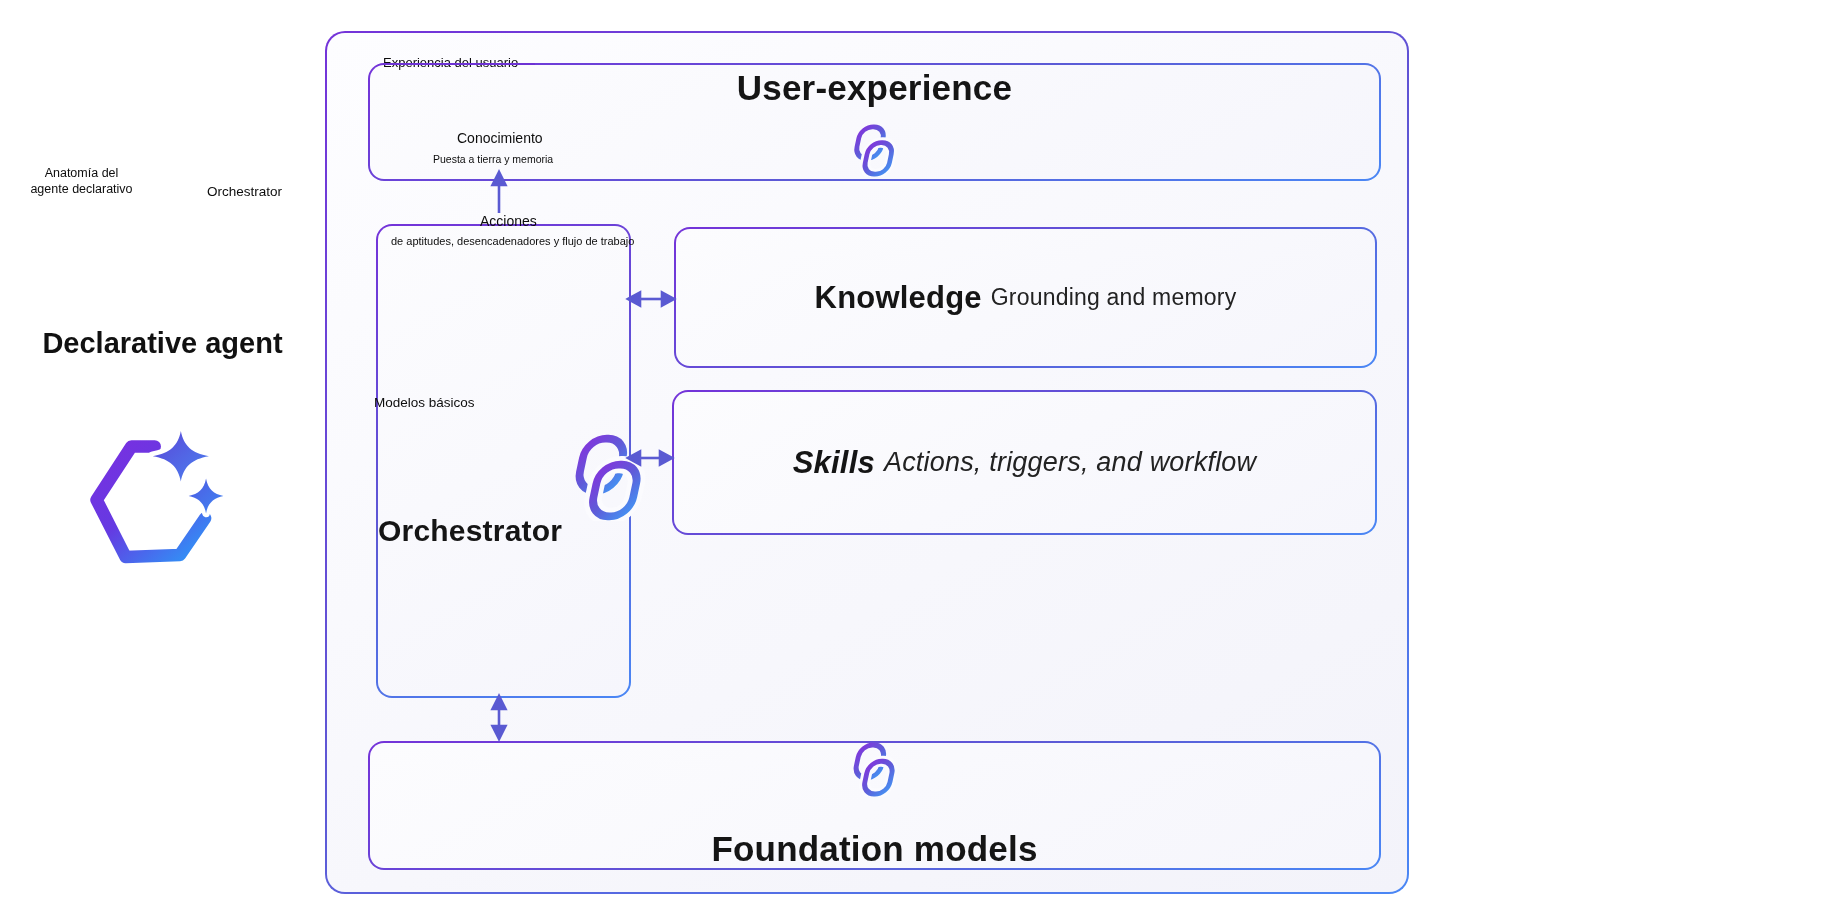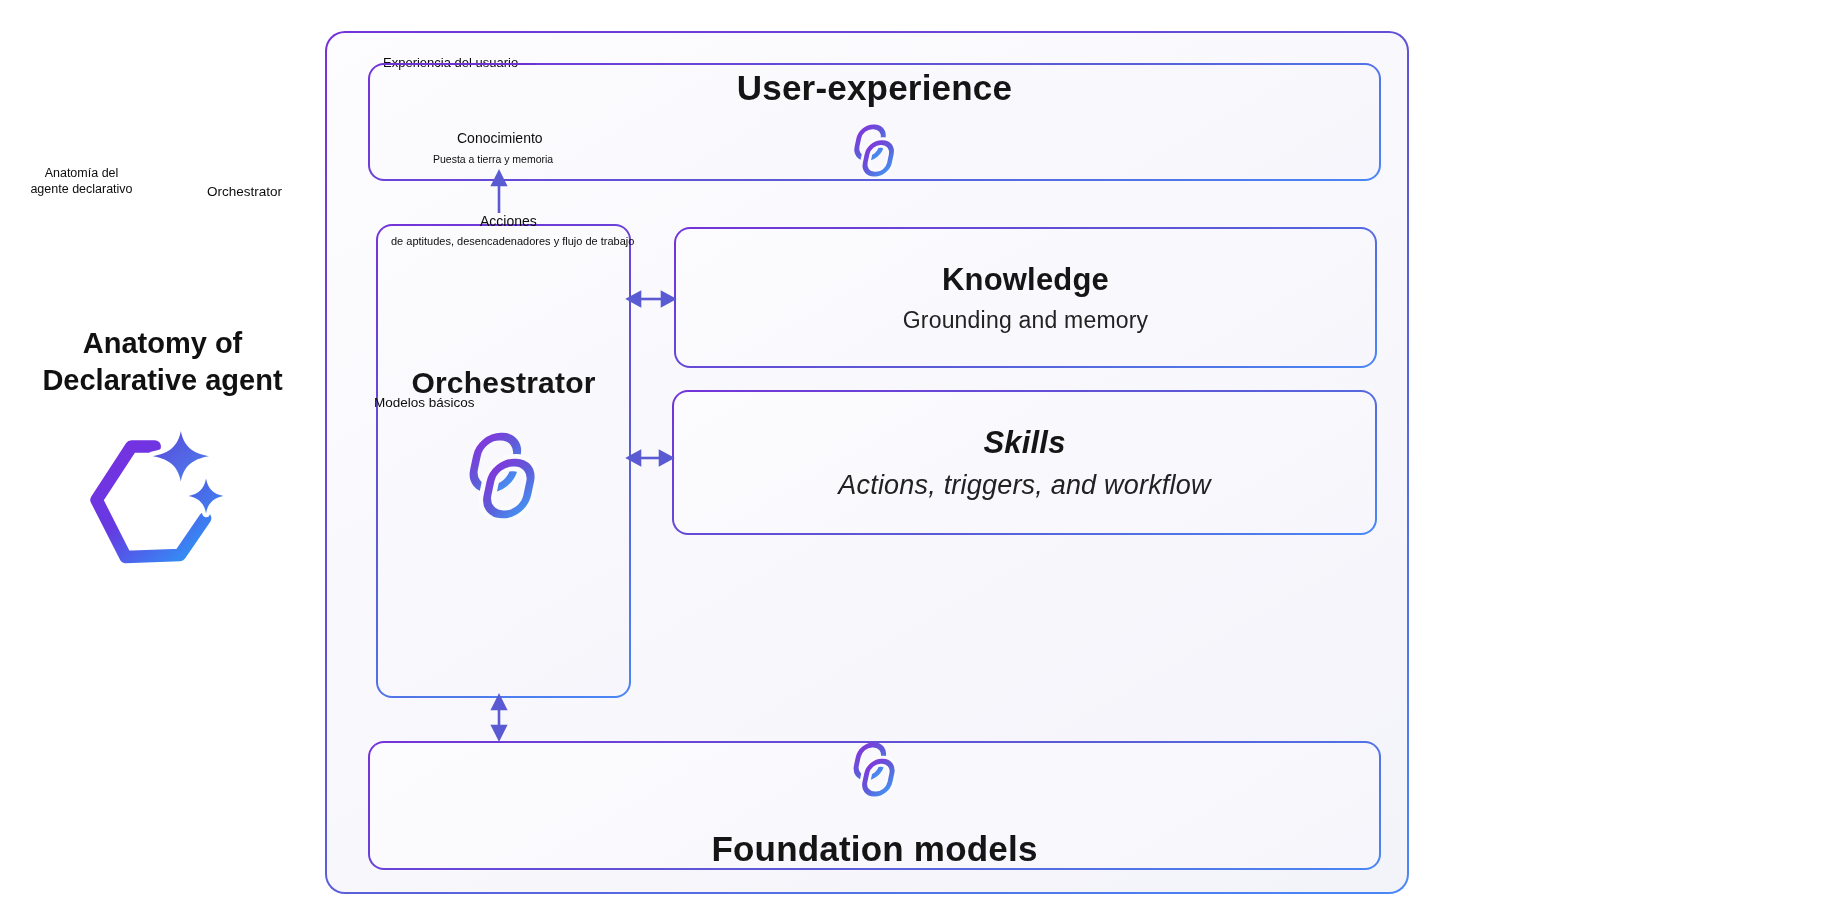--- a/index.html
+++ b/index.html
@@ -17,38 +17,37 @@
   }
   #outer-container{
     border-radius:20px;
     background:linear-gradient(150deg,#fdfdff 0%,#f3f3fa 100%) padding-box,
                linear-gradient(150deg,#7433d9 0%,#5e57d5 50%,#4a87f5 100%) border-box;
   }
   .box-title{font-weight:bold;color:#151515;letter-spacing:0.2px;}
   .box-sub{color:#222;letter-spacing:0.2px;}
   .es-overlay{position:absolute;color:#0d0d0d;z-index:9;white-space:nowrap;}
   .row{display:flex;align-items:center;justify-content:center;}
-  .col{display:flex;flex-direction:column;align-items:center;}
+  .col{display:flex;flex-direction:row;align-items:center;}
   svg{display:block;}
   #arrow-layer{position:absolute;left:0;top:0;z-index:5;pointer-events:none;}
 </style>
 </head>
 <body>
 
 <div id="canvas">
 
   <div class="abs es-overlay" style="left:24px;top:165px;width:115px;font-size:12.5px;line-height:16px;text-align:center;white-space:normal;">
     <div>Anatomía del</div>
     <div>agente declarativo</div>
   </div>
 
   <div class="abs es-overlay" style="left:207px;top:184px;font-size:13.5px;">Orchestrator</div>
 
   <div class="abs" style="left:30px;top:325px;width:265px;text-align:center;font-weight:bold;font-size:29px;line-height:37px;color:#111;">
-    <div>Anatomy of</div>
     <div>Declarative agent</div>
   </div>
 
   <div class="abs" style="left:83px;top:430px;">
     <svg width="155" height="160" viewBox="0 0 160 165">
       <defs>
         <linearGradient id="agRing" x1="0" y1="0" x2="0.85" y2="1">
           <stop offset="0" stop-color="#7a2fe0"></stop>
           <stop offset="0.5" stop-color="#653ae2"></stop>
           <stop offset="1" stop-color="#338ef5"></stop>

